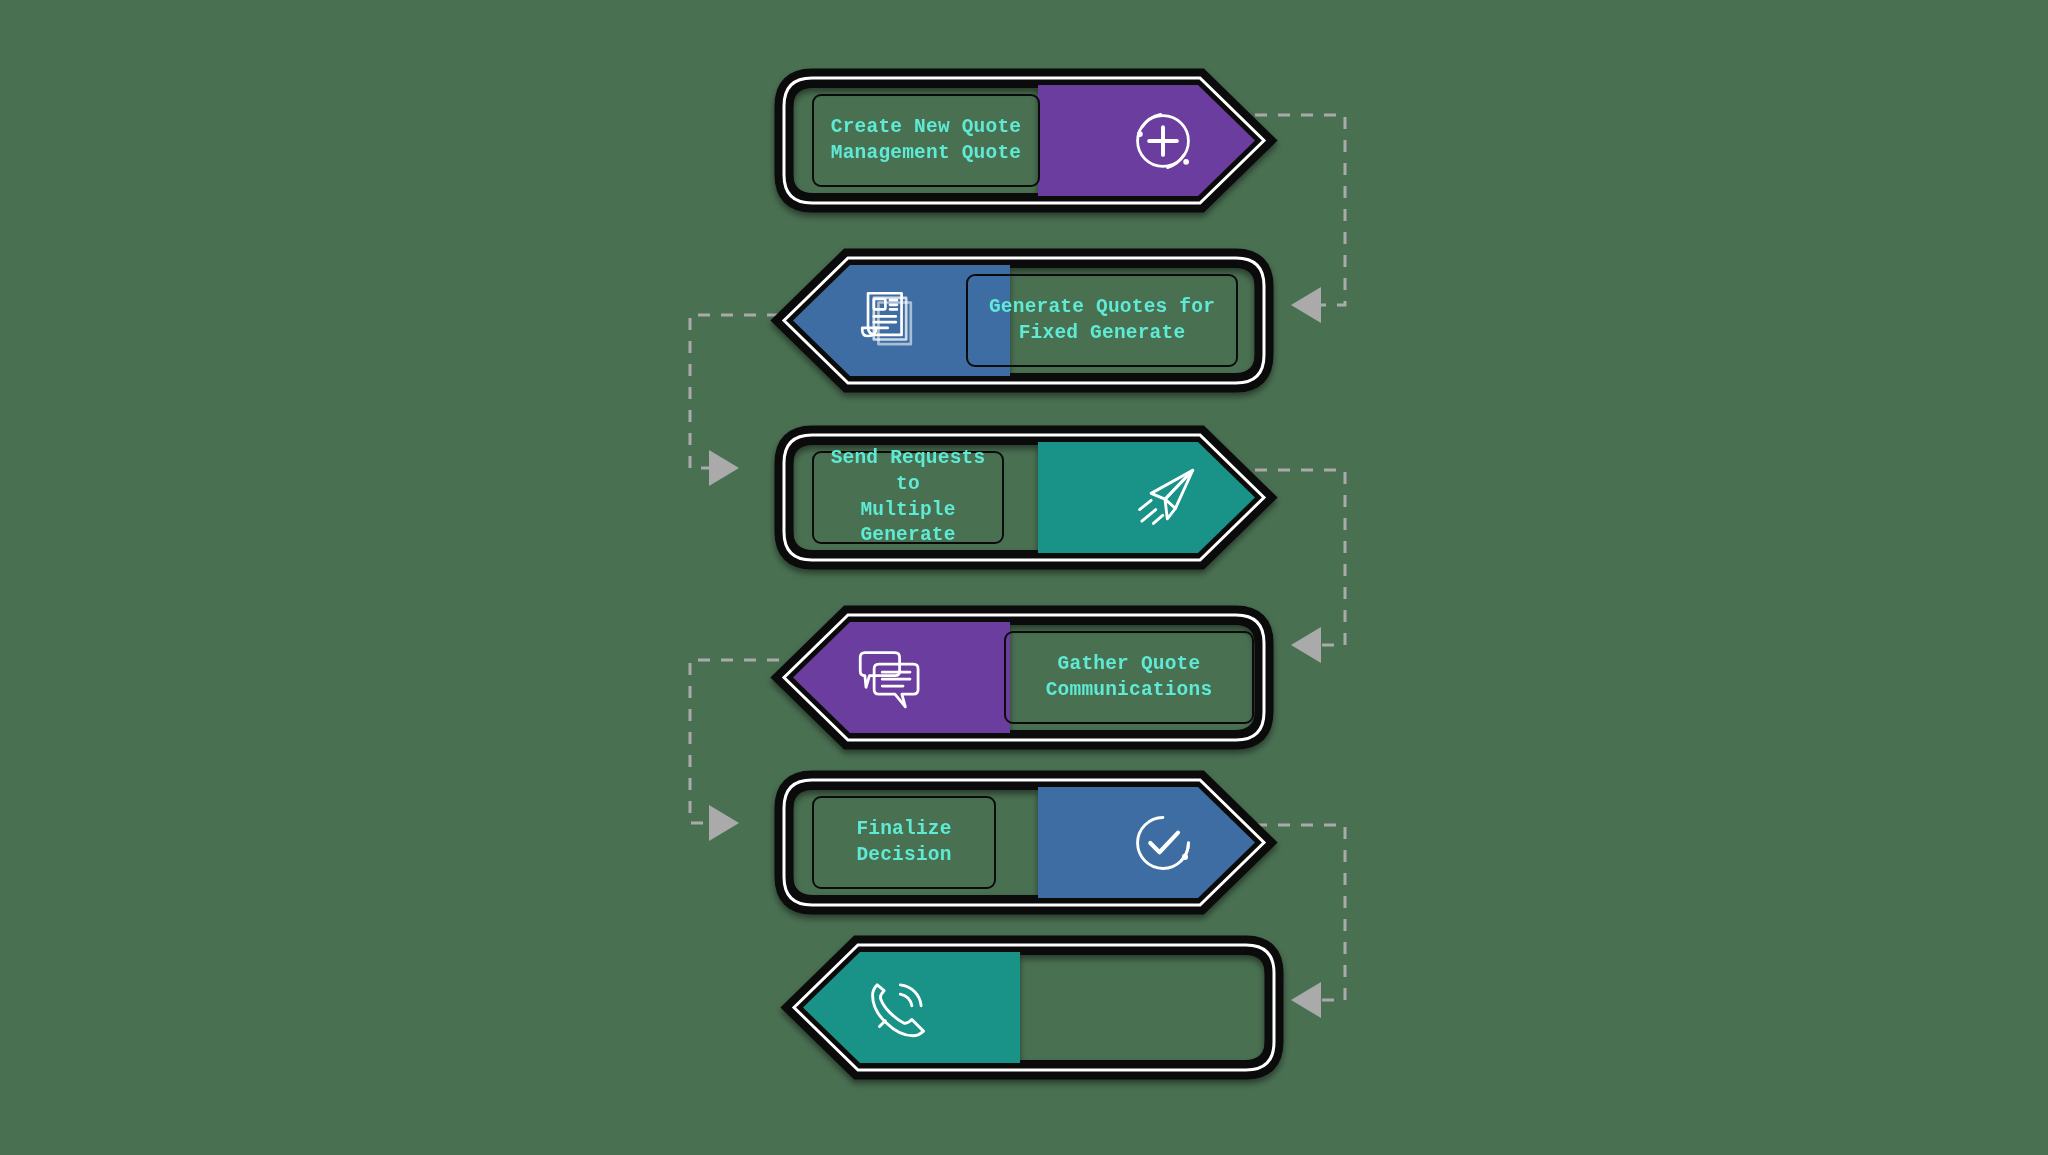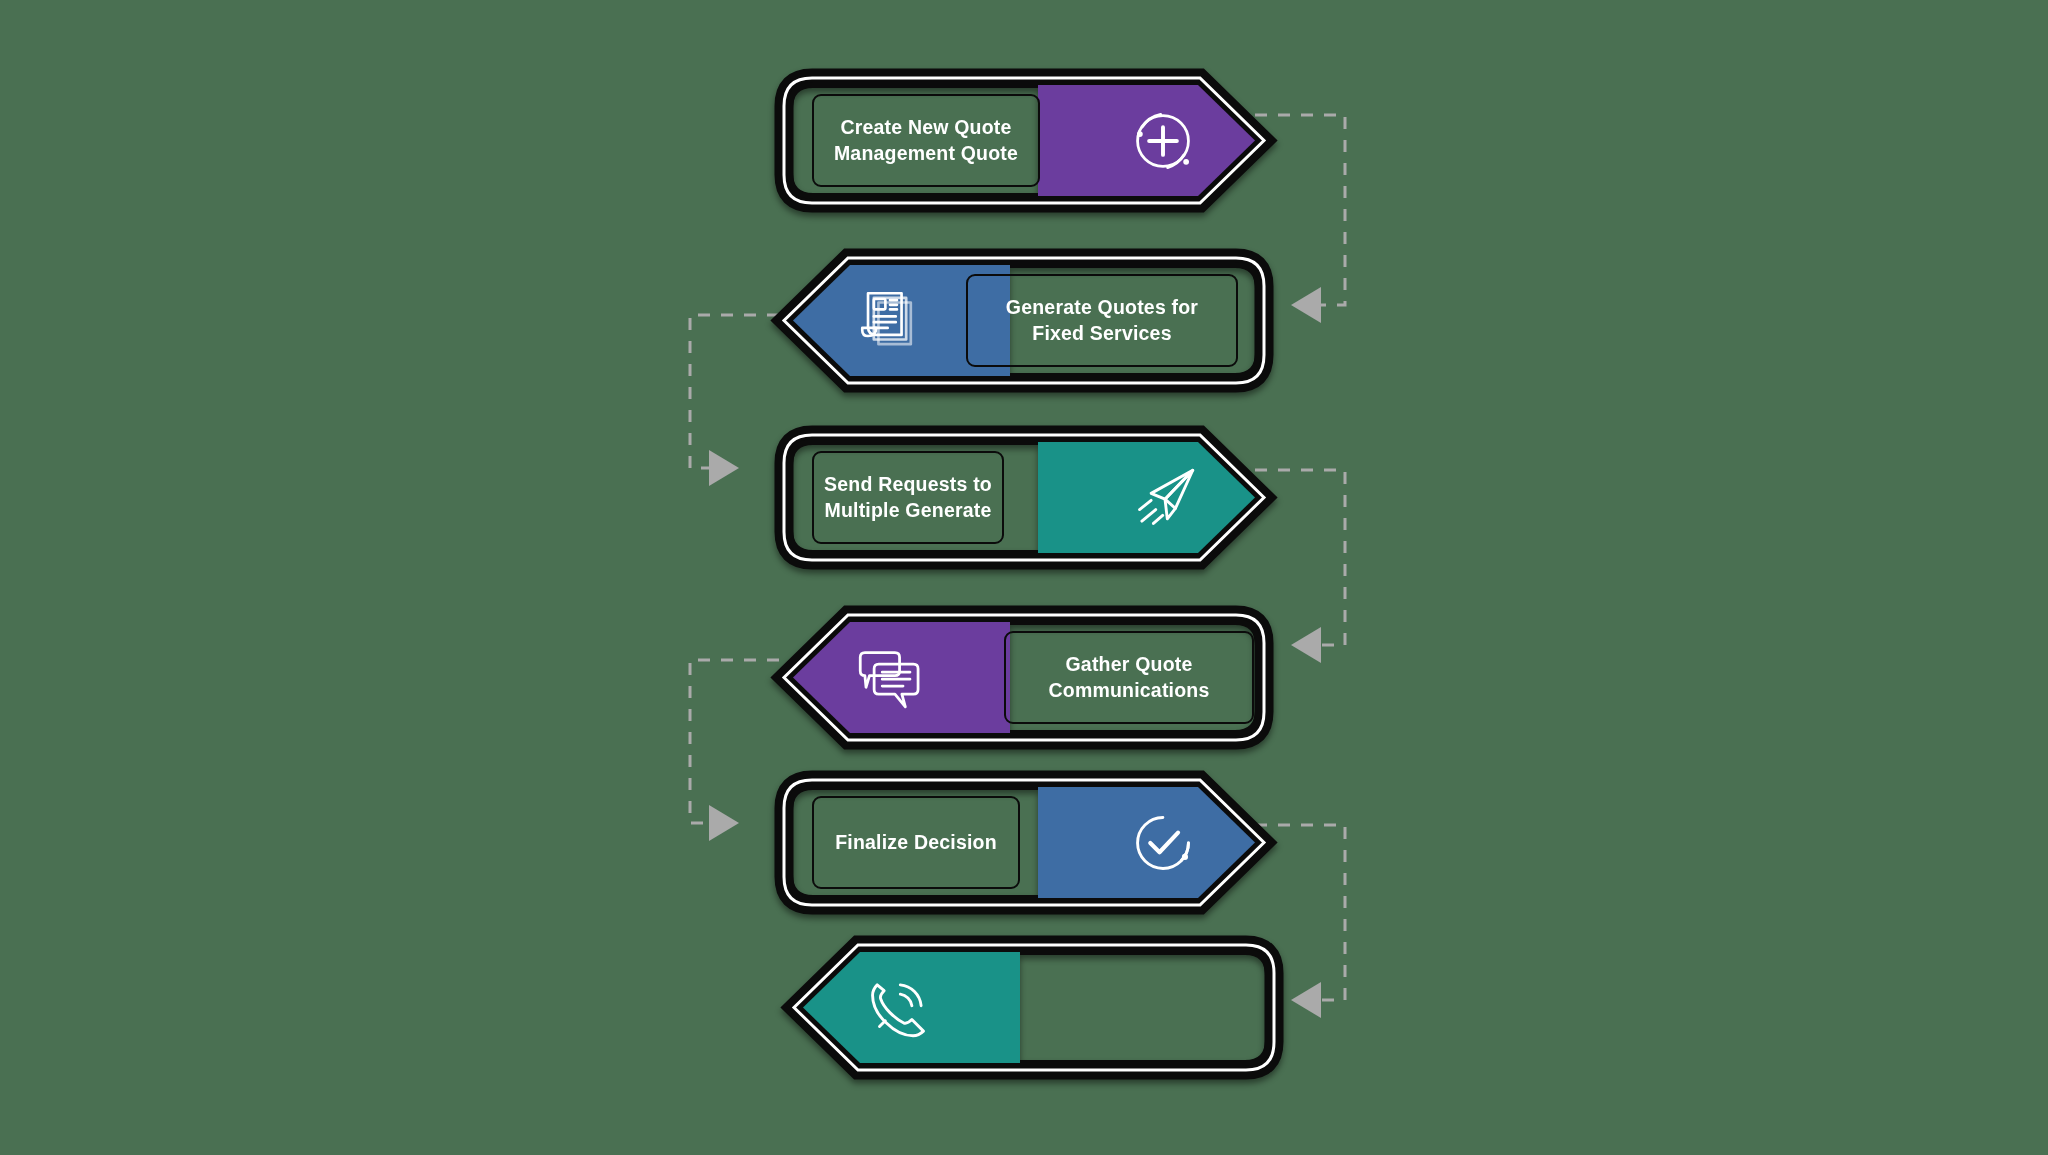--- a/index.html
+++ b/index.html
@@ -28,26 +28,26 @@
     position: absolute;
     top: 26px;
     height: 93px;
     border: 2.5px solid #0b0b0b;
     border-radius: 9px;
     display: flex; align-items: center; justify-content: center;
     text-align: center;
     padding: 0 10px;
   }
   .txt span {
-    font-family: Liberation Sans, sans-serif;
+    font-family: Liberation Mono, monospace;
     font-weight: 700;
     font-size: 19.5px;
     line-height: 1.32;
     letter-spacing: .2px;
-    color: #ffffff;
+    color: #5eead4;
   }
   .card.icon-right .txt { left: 22px; width: 260px; }
   .card.icon-left  .txt { right: 22px; width: 260px; }
 
   
   .ico {
     position: absolute;
     top: 0; height: 145px; width: 175px;
     display: flex; align-items: center; justify-content: center;
     pointer-events: none;
@@ -131,21 +131,21 @@
         <path d="M480,40 Q480,17 457,17 L72,17 L15,72.5 L72,128 L457,128 Q480,128 480,105 Z" fill="none" stroke="#0b0b0b" stroke-width="6"></path>
         <clipPath id="clip2">
           <path d="M480,40 Q480,17 457,17 L72,17 L15,72.5 L72,128 L457,128 Q480,128 480,105 Z"></path>
         </clipPath>
         <g clip-path="url(#clip2)">
           <rect x="-8" y="0" width="240" height="145" fill="#3e6da4"></rect>
         </g>
       </svg>
     </div>
     <div class="txt" style="right:40px;width:272px;">
-      <span><span>Generate Quotes for</span><br><span>Fixed Services</span></span>
+      <span><span>Generate Quotes for</span><br><span>Fixed Generate</span></span>
     </div>
     <div class="ico" style="left:24px;">
       <svg viewBox="0 0 64 64" fill="none" stroke="#ffffff" stroke-width="2.3" stroke-linecap="round" stroke-linejoin="round">
         <path d="M22 16 L50 16 L50 52 L22 52 Z" opacity=".55"></path>
         <path d="M18 12 L46 12 L46 48 L18 48 Z" opacity=".75"></path>
         <path d="M13 8 L42 8 L42 44 L20 44 Q13 44 13 37 Z"></path>
         <rect x="18" y="13" width="10" height="9" rx="1"></rect>
         <path d="M32 14 L38 14 M32 18 L38 18 M32 22 L38 22"></path>
         <path d="M18 28 L37 28 M18 33 L37 33 M18 38 L30 38"></path>
         <path d="M8 38 L20 38 Q20 45 13 45 Q8 45 8 40 Z"></path>
@@ -213,21 +213,21 @@
         <path d="M14,38 Q14,10 42,10 L430,10 L494,72.5 L430,135 L42,135 Q14,135 14,107 Z" fill="none" stroke="#ffffff" stroke-width="3"></path>
         <path d="M20,40 Q20,17 43,17 L428,17 L485,72.5 L428,128 L43,128 Q20,128 20,105 Z" fill="none" stroke="#0b0b0b" stroke-width="6"></path>
         <clipPath id="clip5">
           <path d="M20,40 Q20,17 43,17 L428,17 L485,72.5 L428,128 L43,128 Q20,128 20,105 Z"></path>
         </clipPath>
         <g clip-path="url(#clip5)">
           <rect x="268" y="0" width="240" height="145" fill="#3e6da4"></rect>
         </g>
       </svg>
     </div>
-    <div class="txt" style="left:42px;width:208px;">
+    <div class="txt" style="left:42px;width:184px;">
       <span>Finalize Decision</span>
     </div>
     <div class="ico" style="right:20px;">
       <svg viewBox="0 0 64 64" fill="none" stroke="#ffffff" stroke-width="2.5" stroke-linecap="round" stroke-linejoin="round">
         <path d="M54 32 A22 22 0 1 1 31.9 10"></path>
         <path d="M54 32 A22 22 0 0 1 48 47"></path>
         <path d="M21 32 L29 40 L45 23" stroke-width="3.6"></path>
         <circle cx="51" cy="44" r="1.4" fill="#ffffff"></circle>
       </svg>
     </div>

